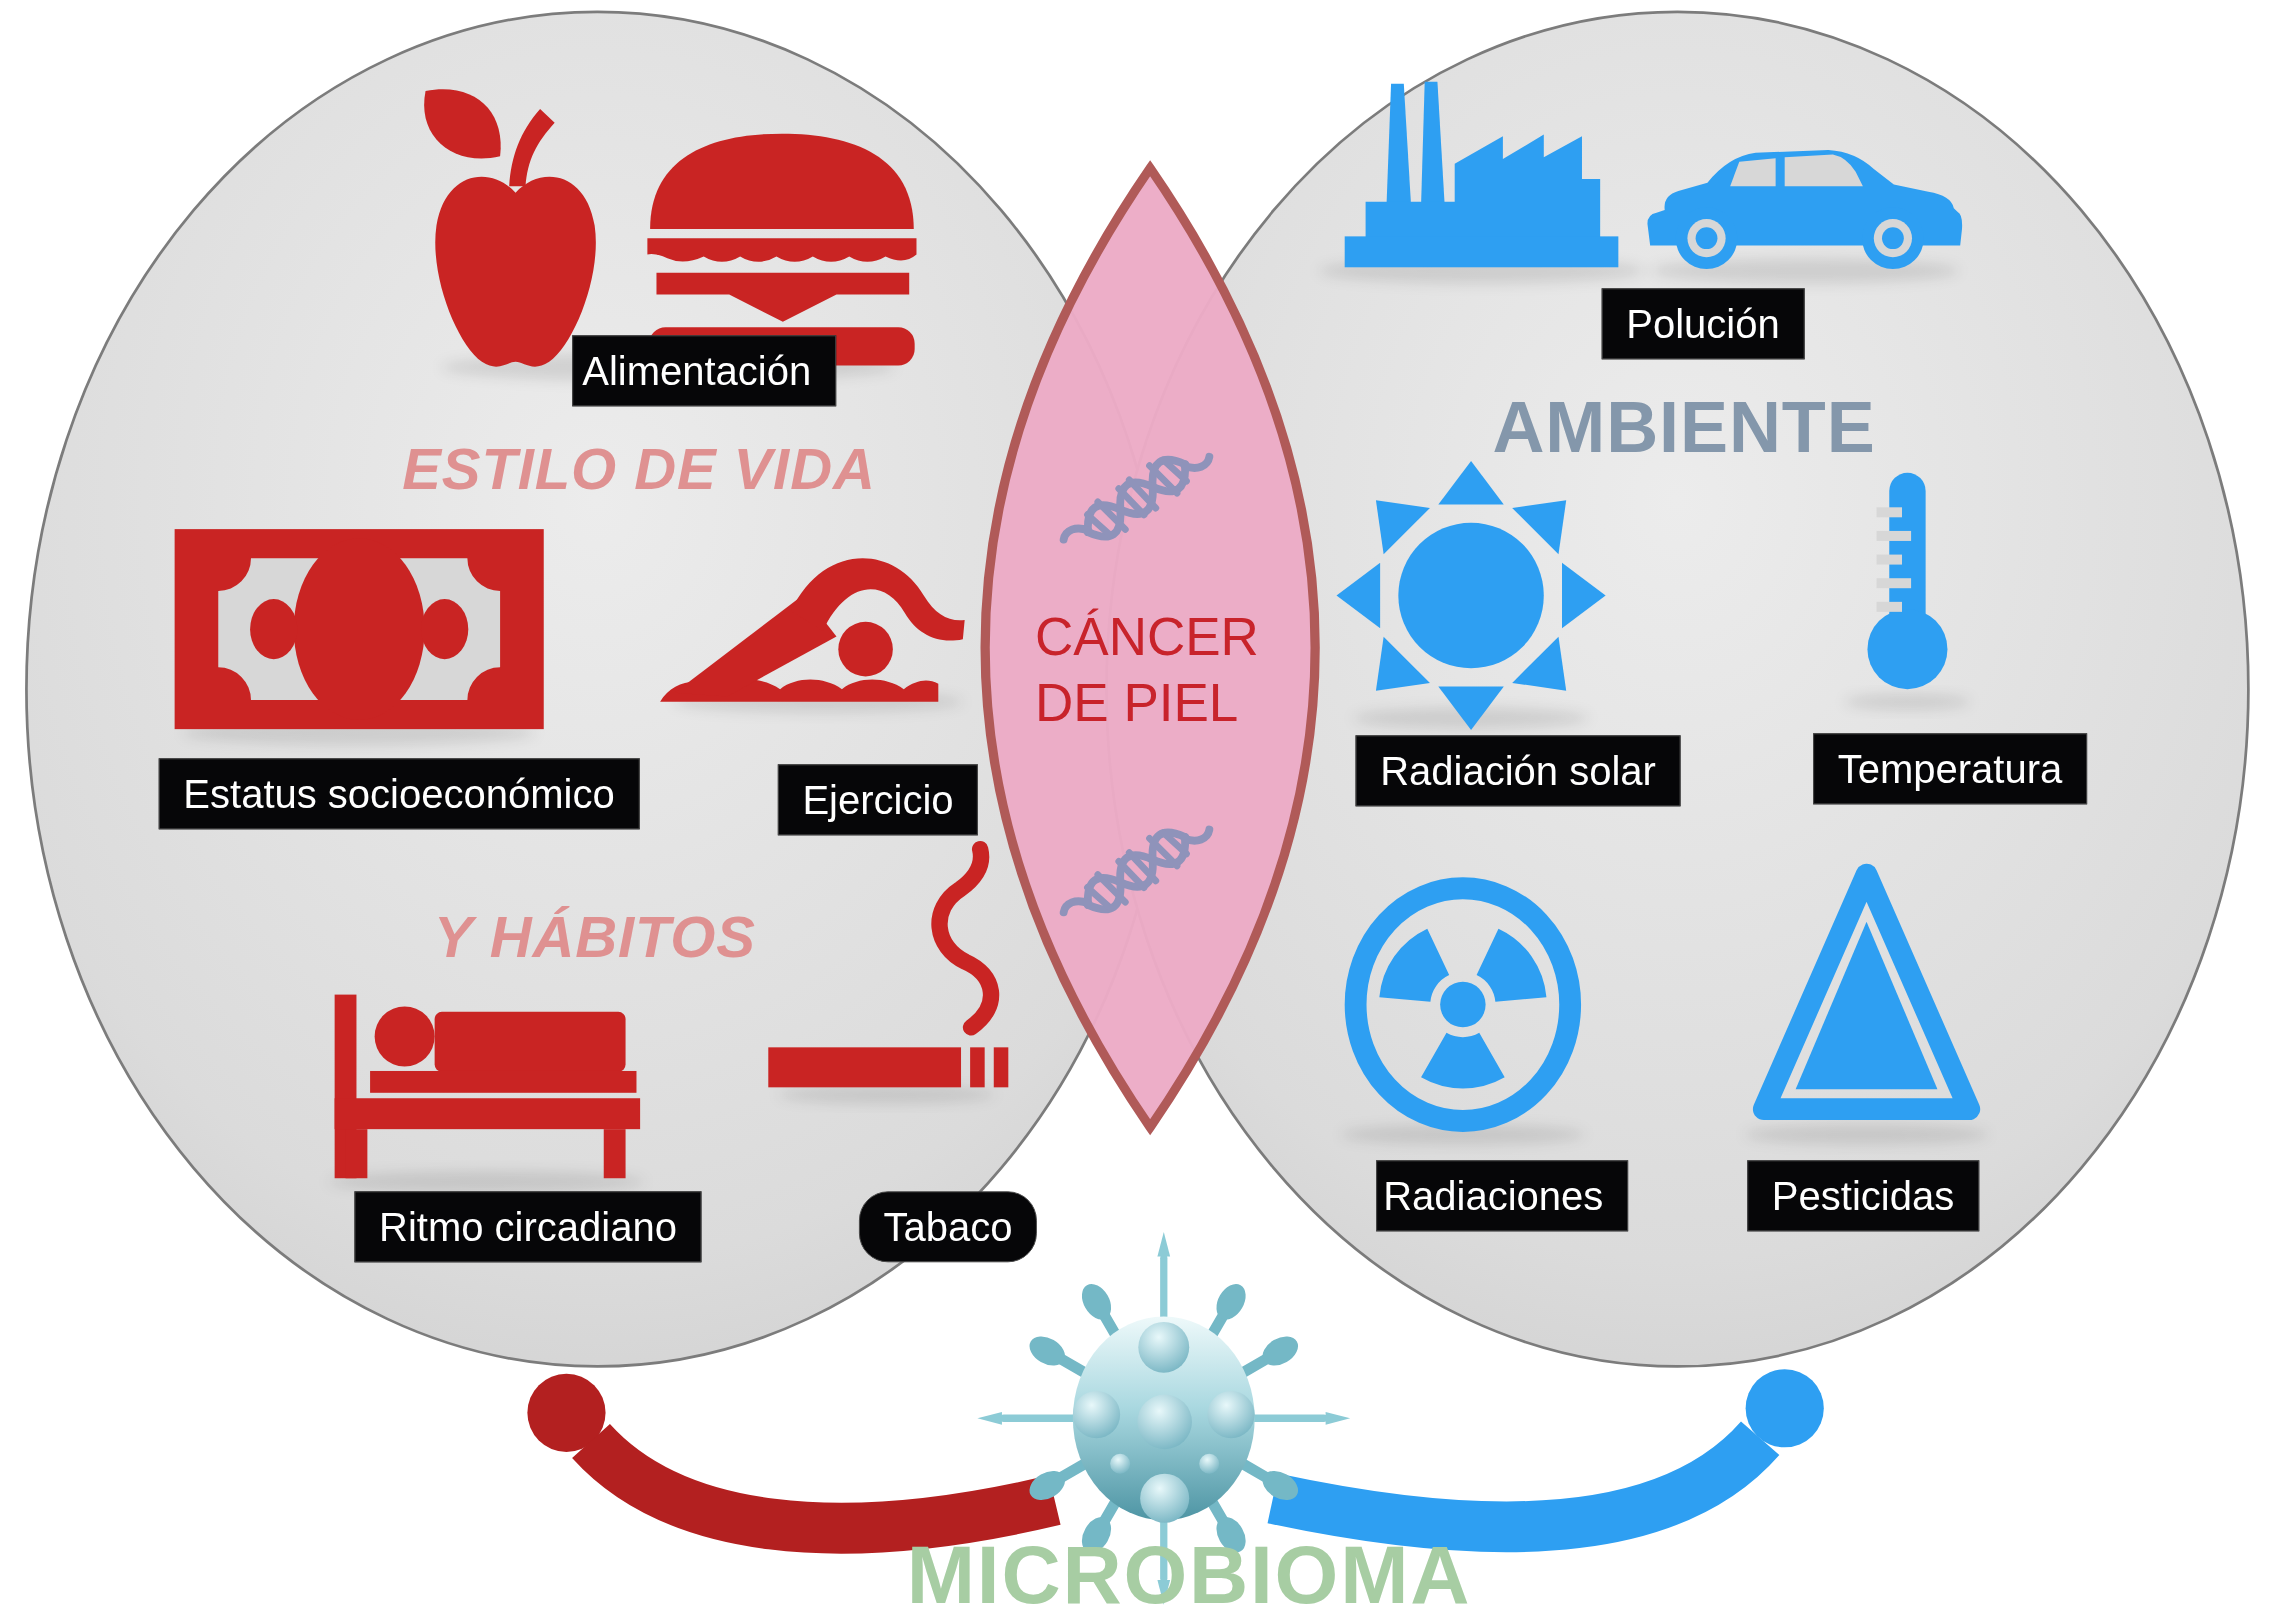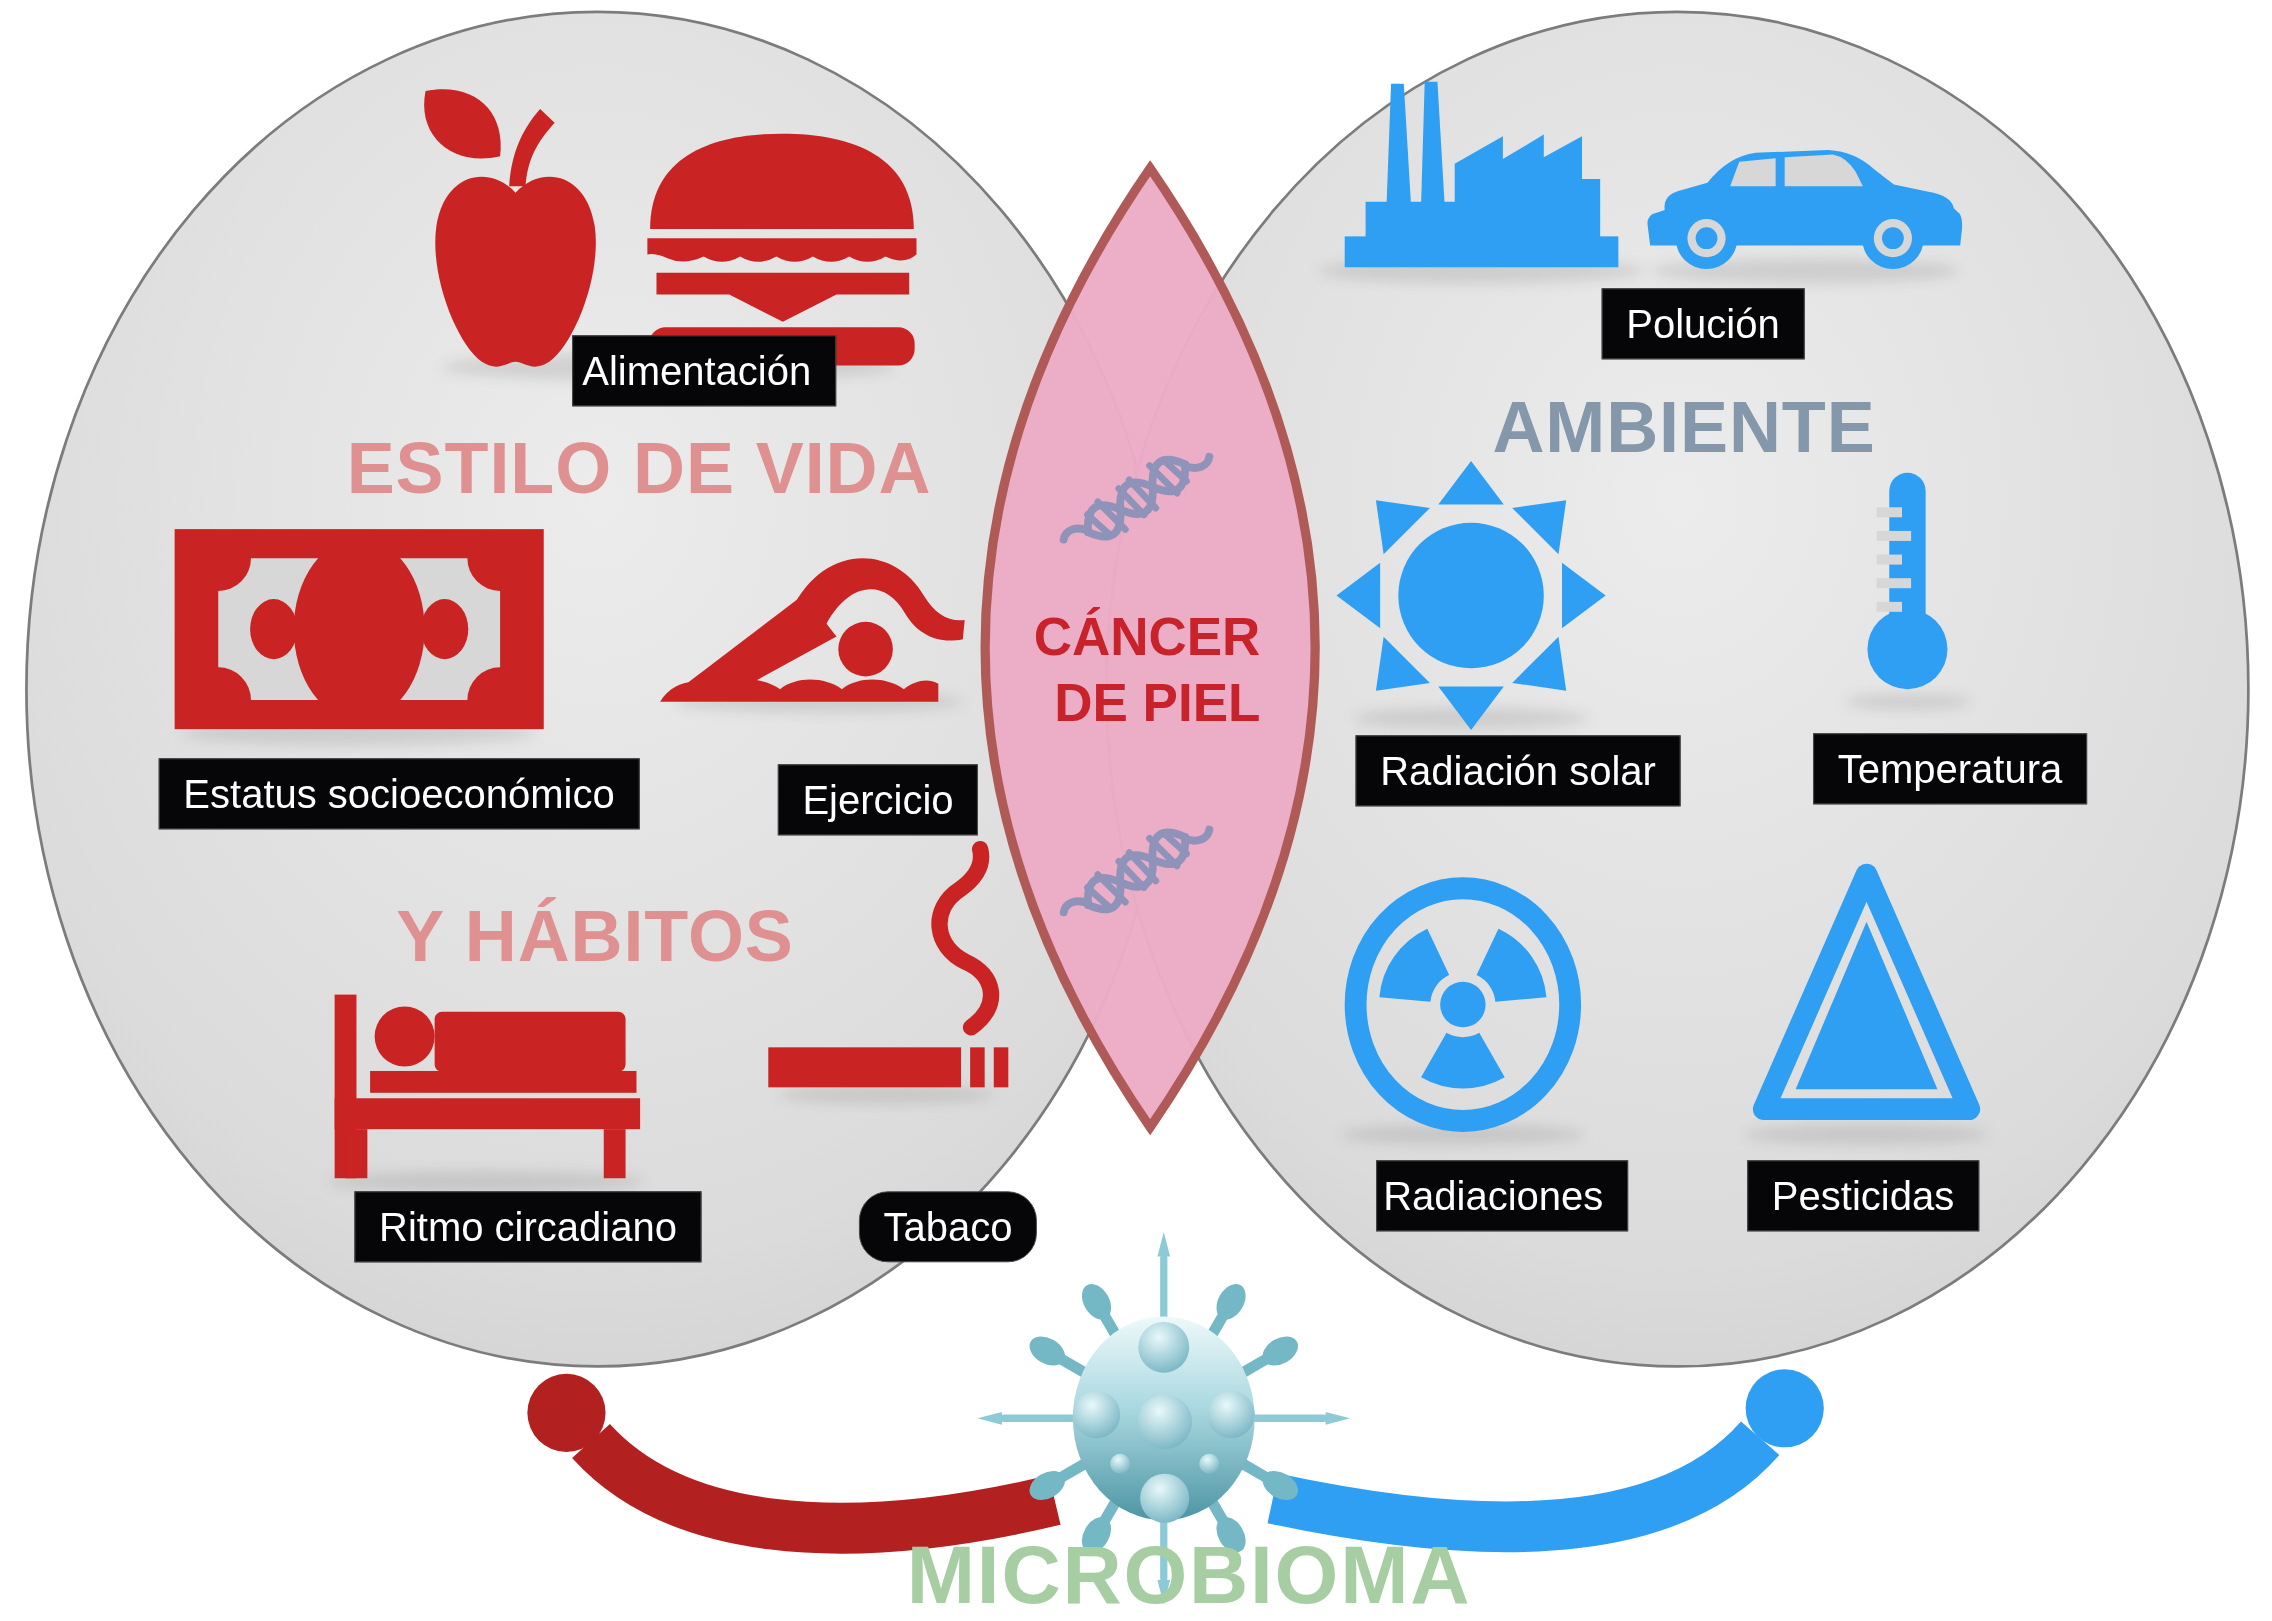--- a/index.html
+++ b/index.html
@@ -17,27 +17,27 @@
     position:absolute; transform:translate(-50%,-50%);
     background:var(--label-bg); color:var(--label-fg);
     font-size:40px; line-height:1.1; padding:12.7px 23.6px; white-space:nowrap;
     border:0.9px solid #4a4a4a;
     margin-left:43px;
   }
   .title{
     position:absolute; transform:translate(-50%,-50%);
     font-weight:bold; white-space:nowrap; letter-spacing:0.9px;
   }
-  .title-left{font-size:72px; color:var(--pink-title);}
+  .title-left{font-size:58px; color:var(--pink-title);font-style:italic;}
   .title-right{font-size:72px; color:var(--slate-title);}
   .title-green{font-size:82px; color:var(--green-title); letter-spacing:1.8px;}
   .cancer-label{
     position:absolute; transform:translate(-50%,-50%);
-    font-size:53px; font-weight:bold; color:var(--cancer);
-    text-align:right; line-height:1.25; white-space:nowrap;
+    font-size:53px; font-weight:normal; color:var(--cancer);
+    text-align:left; line-height:1.25; white-space:nowrap;
   }
   
   .fill-red{fill:var(--red);}
   .fill-blue{fill:var(--blue);}
   .fill-bg{fill:#d7d7d7;}
   .stroke-red-curve{stroke:var(--curve-red); fill:none;}
   .stroke-blue-curve{stroke:var(--blue); fill:none;}
   .lens{fill:var(--lens-fill); fill-opacity:.97; stroke:var(--lens-stroke); stroke-width:10;}
   .dna{stroke:var(--dna); stroke-width:14; fill:none; stroke-linecap:round; opacity:.9;}
   .shadow{fill:rgba(0,0,0,0.10);}

